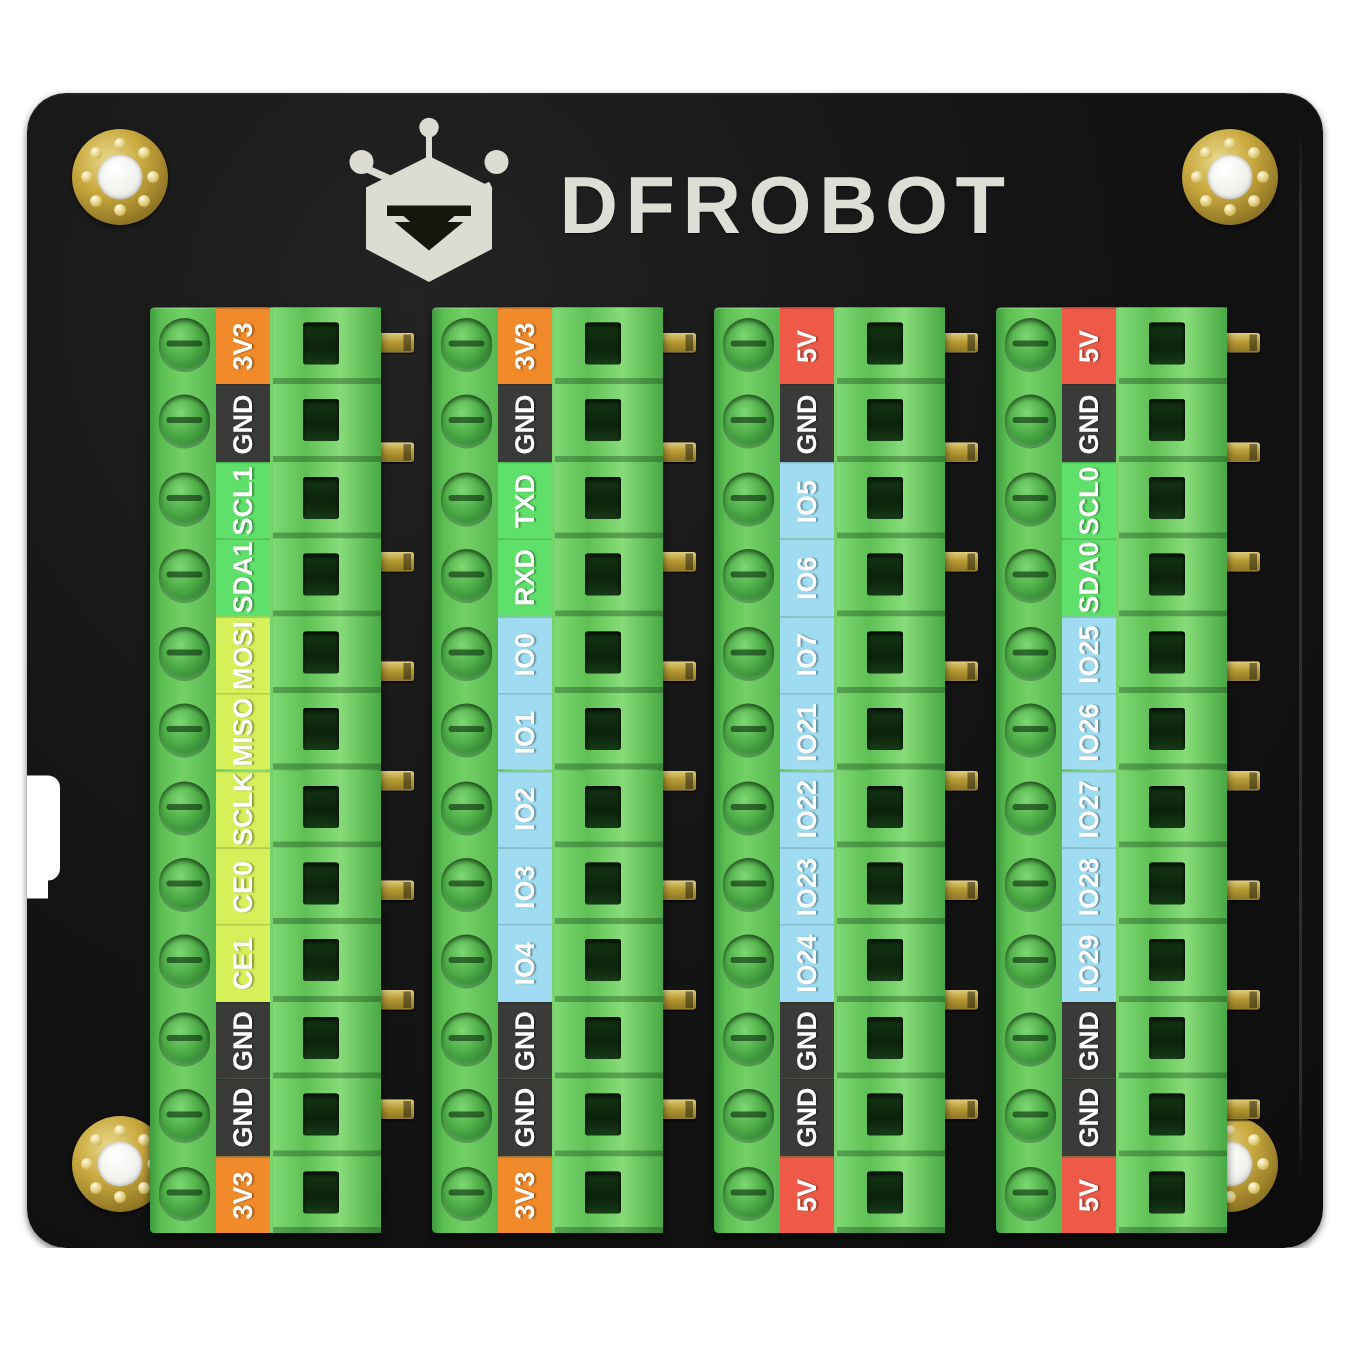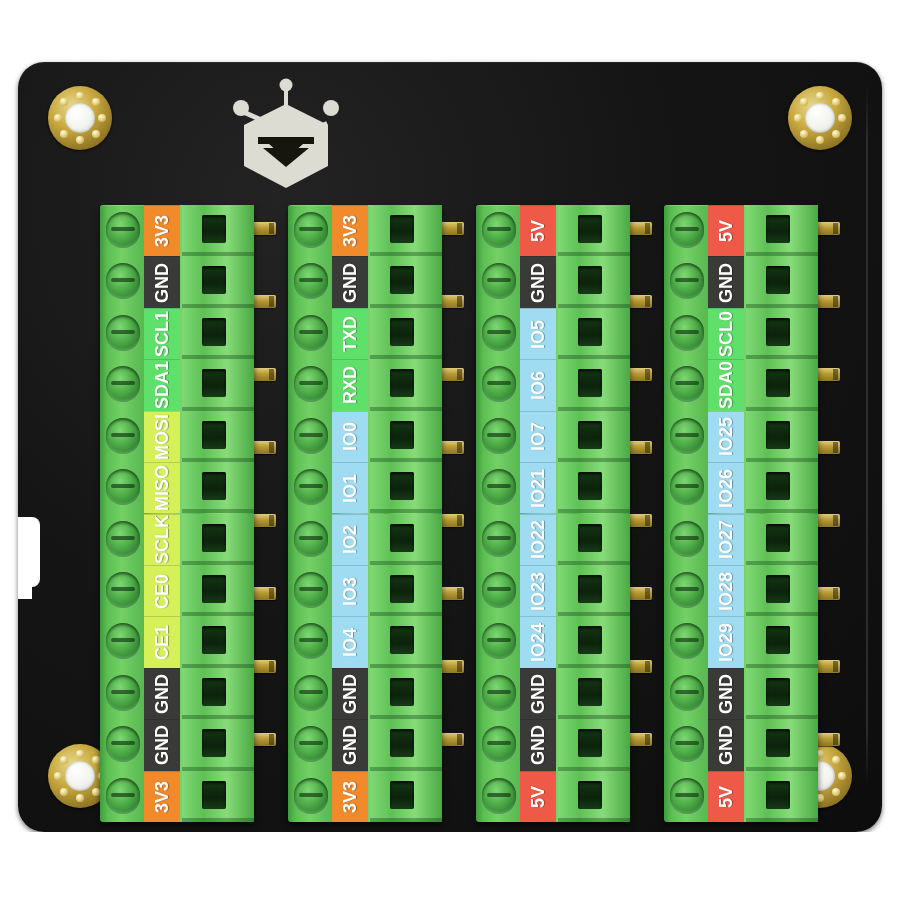--- a/index.html
+++ b/index.html
@@ -195,20 +195,21 @@
             <circle cx="108" cy="30" r="8" stroke="none"></circle>
             <rect x="82" y="43" width="22" height="5" transform="rotate(-24 104 45)" stroke="none"></rect>
             <path d="M63 26 L105 47 L105 88 L63 110 L21 88 L21 47 Z" stroke="none"></path>
           </g>
           <g fill="#16160f">
             <path d="M35 59 L91 59 L91 66 L80 66 L63 81 L46 66 L35 66 Z"></path>
             <path d="M40 70 L86 70 L63 89 Z"></path>
           </g>
         </svg>
       </div>
+      <div id="logo-text">DFROBOT</div>
     </div>
 
     <div id="pads-layer">
         <div class="pad-col" style="left: 228px; top: 150px; height: 600px;">
           <div class="pad" style="top: 10px;"></div>
           <div class="pad" style="top: 83px;"></div>
           <div class="pad" style="top: 156px;"></div>
           <div class="pad" style="top: 229px;"></div>
           <div class="pad" style="top: 302px;"></div>
           <div class="pad" style="top: 375px;"></div>

